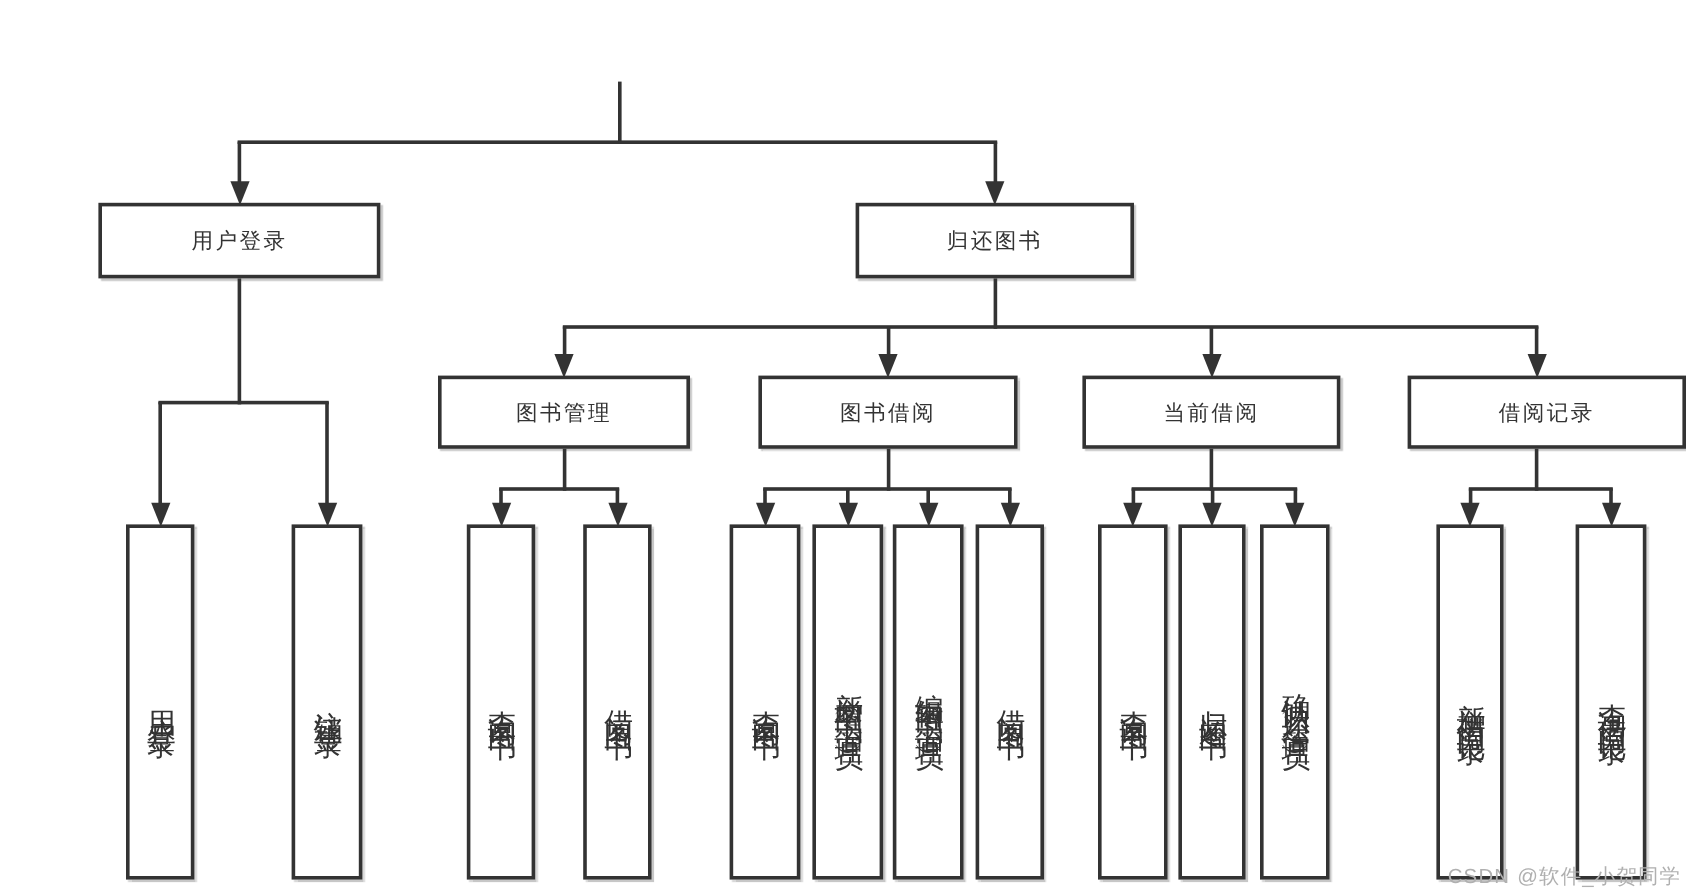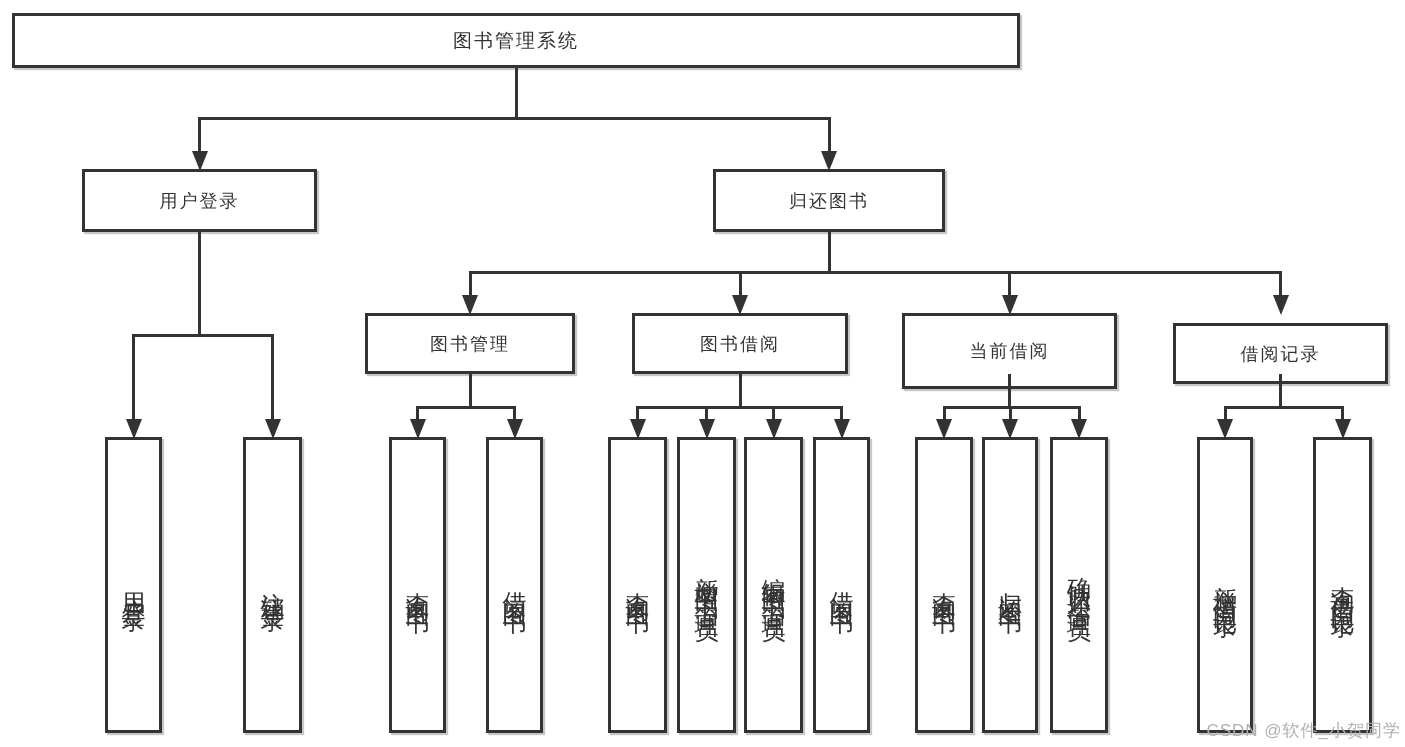--- a/index.html
+++ b/index.html
@@ -48,39 +48,36 @@
     color: #b0b0b0;
     z-index: 10;
     pointer-events: none;
   }
 </style>
 </head>
 <body>
 
 <div class="canvas" style="background: rgb(255, 255, 255);">
   <div class="watermark" style="color: rgb(176, 176, 176);">CSDN @软件_小贺同学</div>
-<div class="node h root-box" style="left: 12px; top: 13px; width: 1008px; height: 55px; border-color: rgb(51, 51, 51);">
-      <span>图书管理系统</span>
-    </div>
     <div class="node h" style="left: 82px; top: 169px; width: 235px; height: 63px; border-color: rgb(51, 51, 51);">
       <span>用户登录</span>
     </div>
     <div class="node h" style="left: 713px; top: 169px; width: 232px; height: 63px; border-color: rgb(51, 51, 51);">
       <span>归还图书</span>
     </div>
     <div class="node h" style="left: 365px; top: 313px; width: 210px; height: 61px; border-color: rgb(51, 51, 51);">
       <span>图书管理</span>
     </div>
     <div class="node h" style="left: 632px; top: 313px; width: 216px; height: 61px; border-color: rgb(51, 51, 51);">
       <span>图书借阅</span>
     </div>
-    <div class="node h" style="left: 902px; top: 313px; width: 215px; height: 76px; border-color: rgb(51, 51, 51);">
+    <div class="node h" style="left: 902px; top: 313px; width: 215px; height: 61px; border-color: rgb(51, 51, 51);">
       <span>当前借阅</span>
     </div>
-    <div class="node h" style="left: 1173px; top: 313px; width: 215px; height: 61px; border-color: rgb(51, 51, 51); margin-top: 10px;">
+    <div class="node h" style="left: 1173px; top: 313px; width: 232px; height: 61px; border-color: rgb(51, 51, 51);">
       <span>借阅记录</span>
     </div>
     <div class="node v" style="left: 105px; top: 437px; width: 57px; height: 296px; border-color: rgb(51, 51, 51);">
       <span>用户登录</span>
     </div>
     <div class="node v" style="left: 243px; top: 437px; width: 59px; height: 296px; border-color: rgb(51, 51, 51);">
       <span>注销登录</span>
     </div>
     <div class="node v" style="left: 389px; top: 437px; width: 57px; height: 296px; border-color: rgb(51, 51, 51);">
       <span>查询图书</span>

